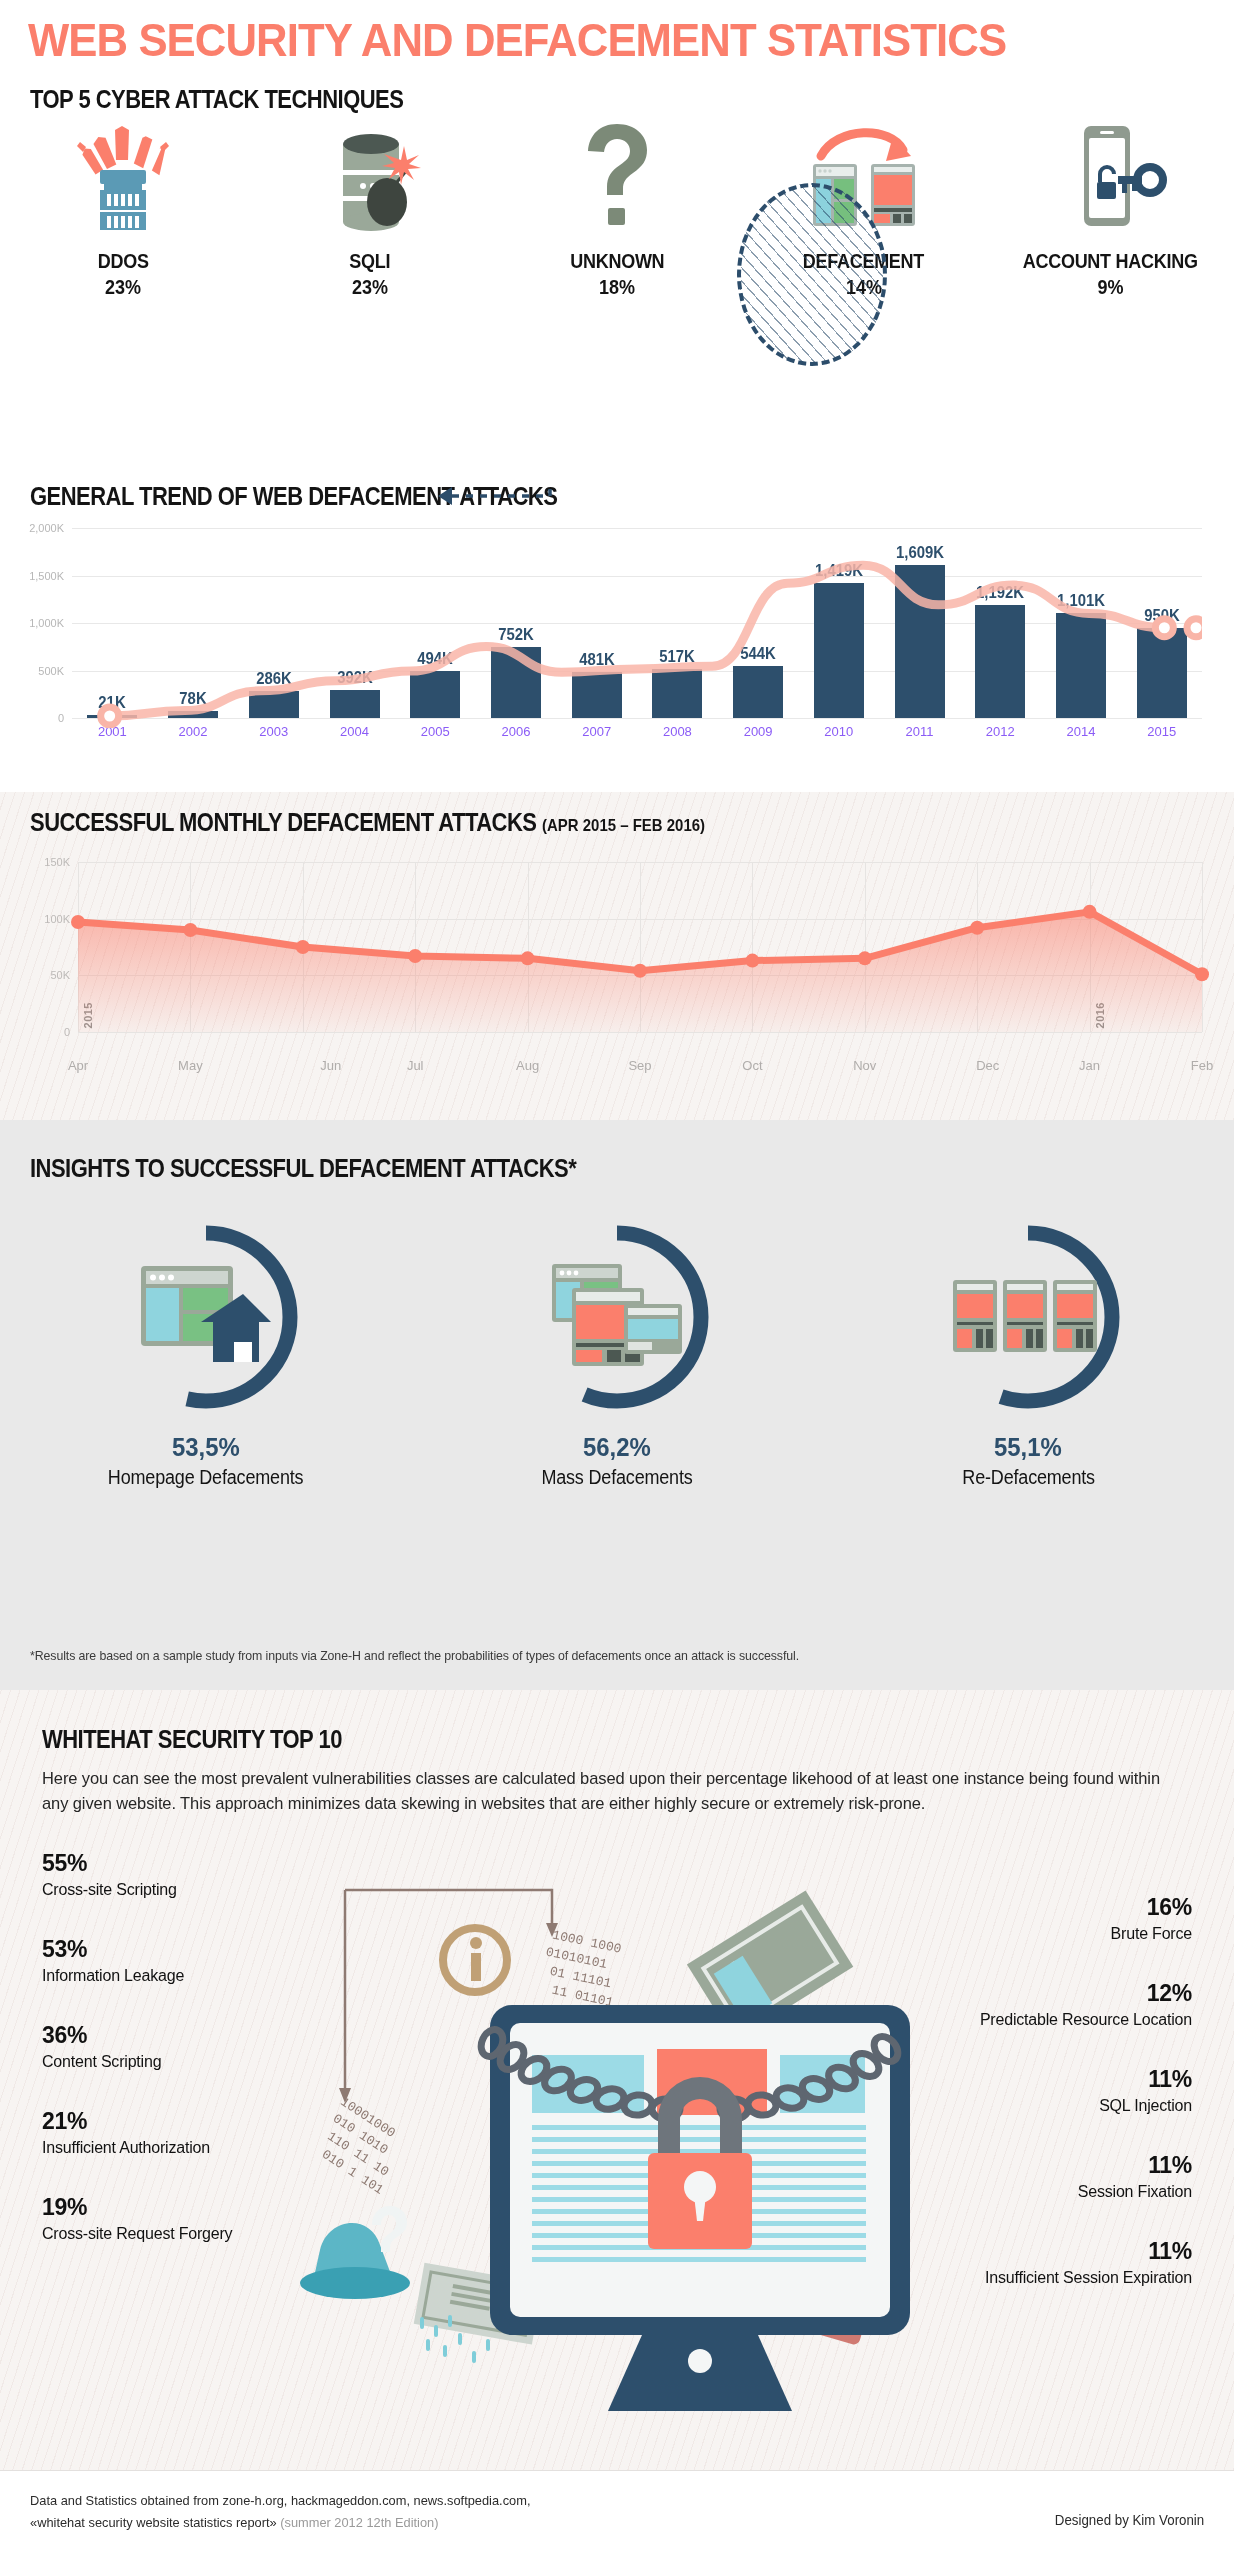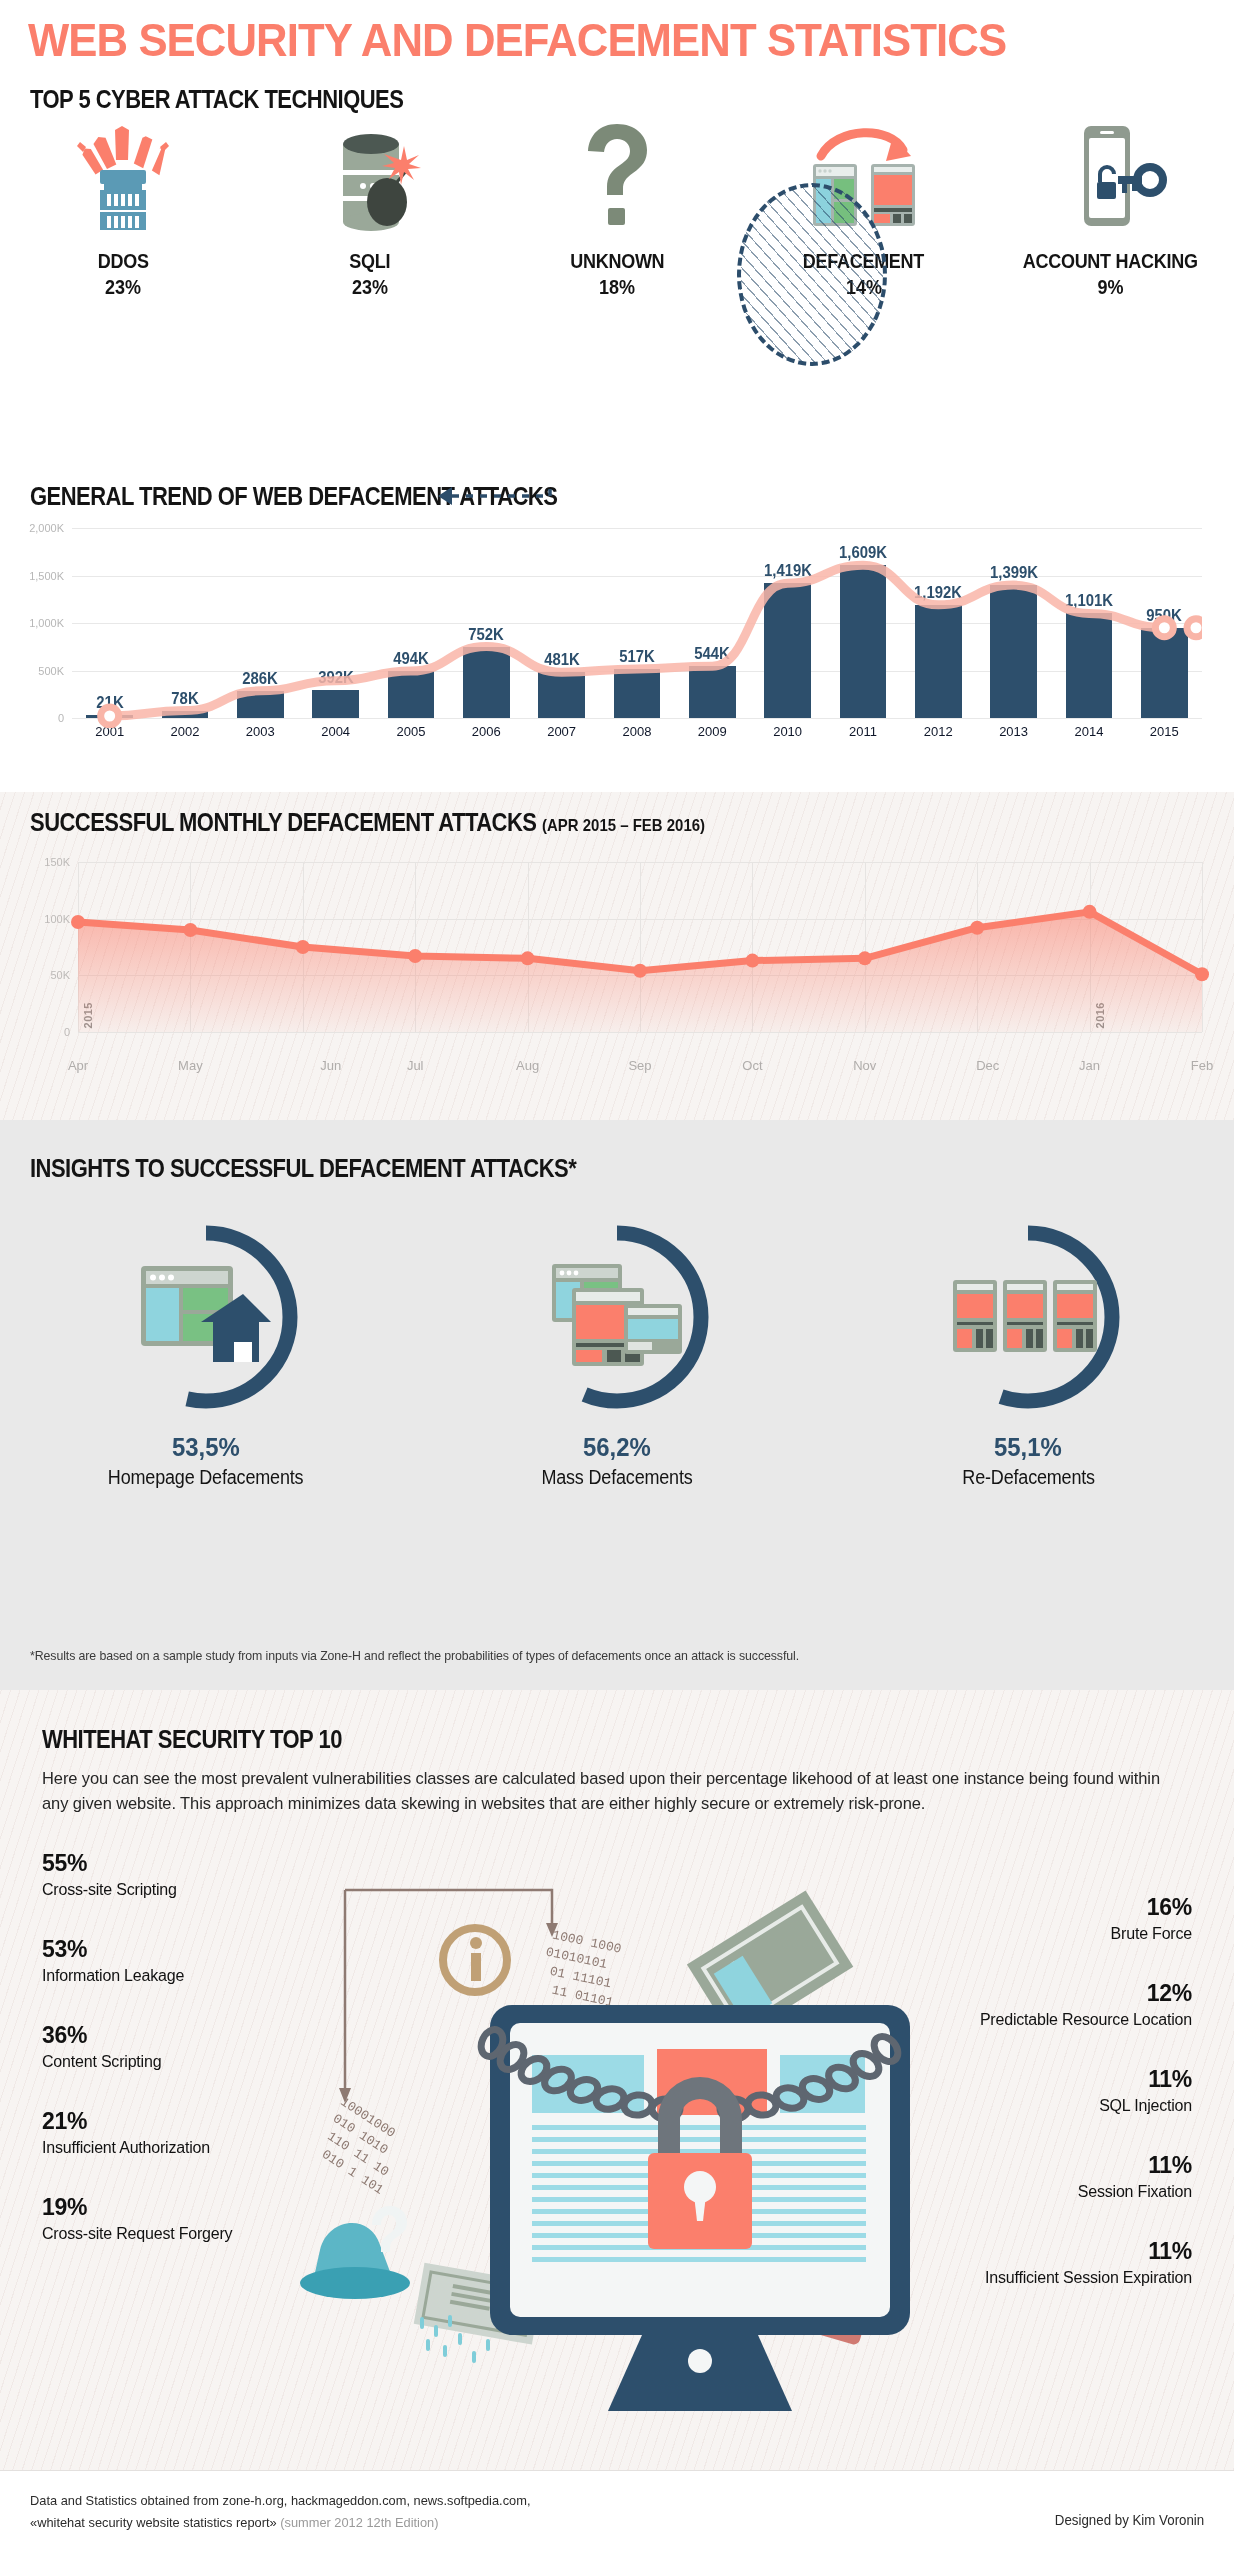--- a/index.html
+++ b/index.html
@@ -93,21 +93,21 @@
   }
   #bars { position: absolute; left: 0; bottom: 0; width: 100%; height: 190px; display: flex; align-items: flex-end; }
   .barcell { flex: 1; height: 100%; position: relative; display: flex; align-items: flex-end; justify-content: center; }
   .bar { width: 62%; background: #2d4f6c; position: relative; }
   .barval {
     position: absolute; bottom: 100%; left: 50%; transform: translateX(-50%) scaleX(0.93);
     font-weight: bold; font-size: 16px; color: #2d4f6c; margin-bottom: 3px; white-space: nowrap;
   }
   .xtick {
     position: absolute; top: 196px; left: 50%; transform: translateX(-50%);
-    font-size: 13px; color: #0f172a; white-space: nowrap;
+    font-size: 13px; color: #8b5cf6; white-space: nowrap;
   }
   #trendline { position: absolute; left: 72px; top: 68px; width: 1130px; height: 200px; pointer-events:none; }
 
   
   #monthly { position: absolute; left: 0; top: 792px; width: 1234px; height: 328px; }
   #monthly-title { position: absolute; left: 30px; top: 16px; }
   #monthly-title .sub { font-size: 17px; letter-spacing: 0; }
   #monthly-plot { position: absolute; left: 78px; top: 70px; width: 1124px; height: 170px; }
   .v-grid { position: absolute; top: 0; bottom: 0; width: 1px; background: #e6e4e2; }
   .mytick { position: absolute; right: 1132px; font-size: 11px; color: #bdbab8; transform: translateY(-50%); width: 70px; text-align: right;}
@@ -386,26 +386,20 @@
           <div class="bar" style="height: 152.855px;">
             <div class="barval">1,609K</div>
           </div>
           <div class="xtick">2011</div>
         </div>
         <div class="barcell">
           <div class="bar" style="height: 113.24px;">
             <div class="barval">1,192K</div>
           </div>
           <div class="xtick">2012</div>
-        </div>
-        <div class="barcell">
-          <div class="bar" style="height: 132.905px;">
-            <div class="barval">1,399K</div>
-          </div>
-          <div class="xtick">2013</div>
         </div>
         <div class="barcell">
           <div class="bar" style="height: 104.595px;">
             <div class="barval">1,101K</div>
           </div>
           <div class="xtick">2014</div>
         </div>
         <div class="barcell">
           <div class="bar" style="height: 90.25px;">
             <div class="barval">950K</div>

